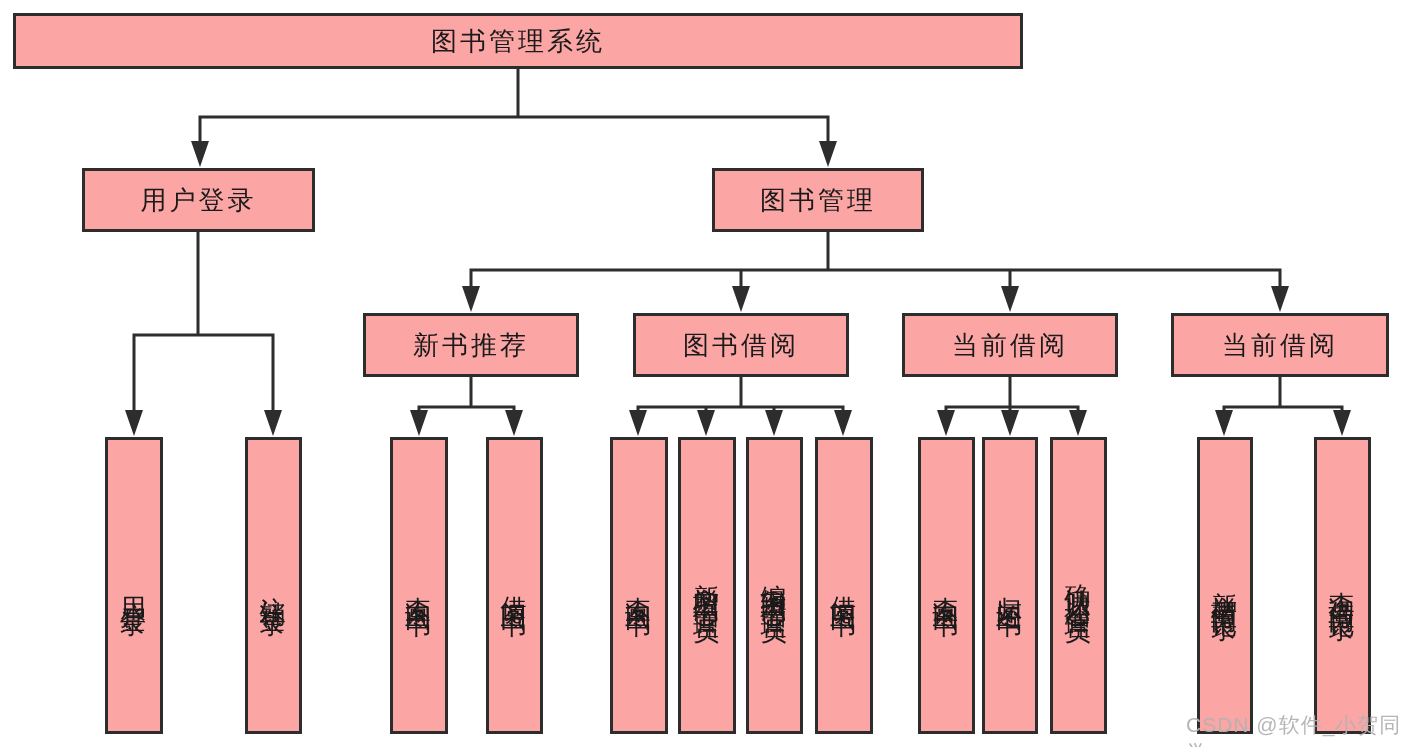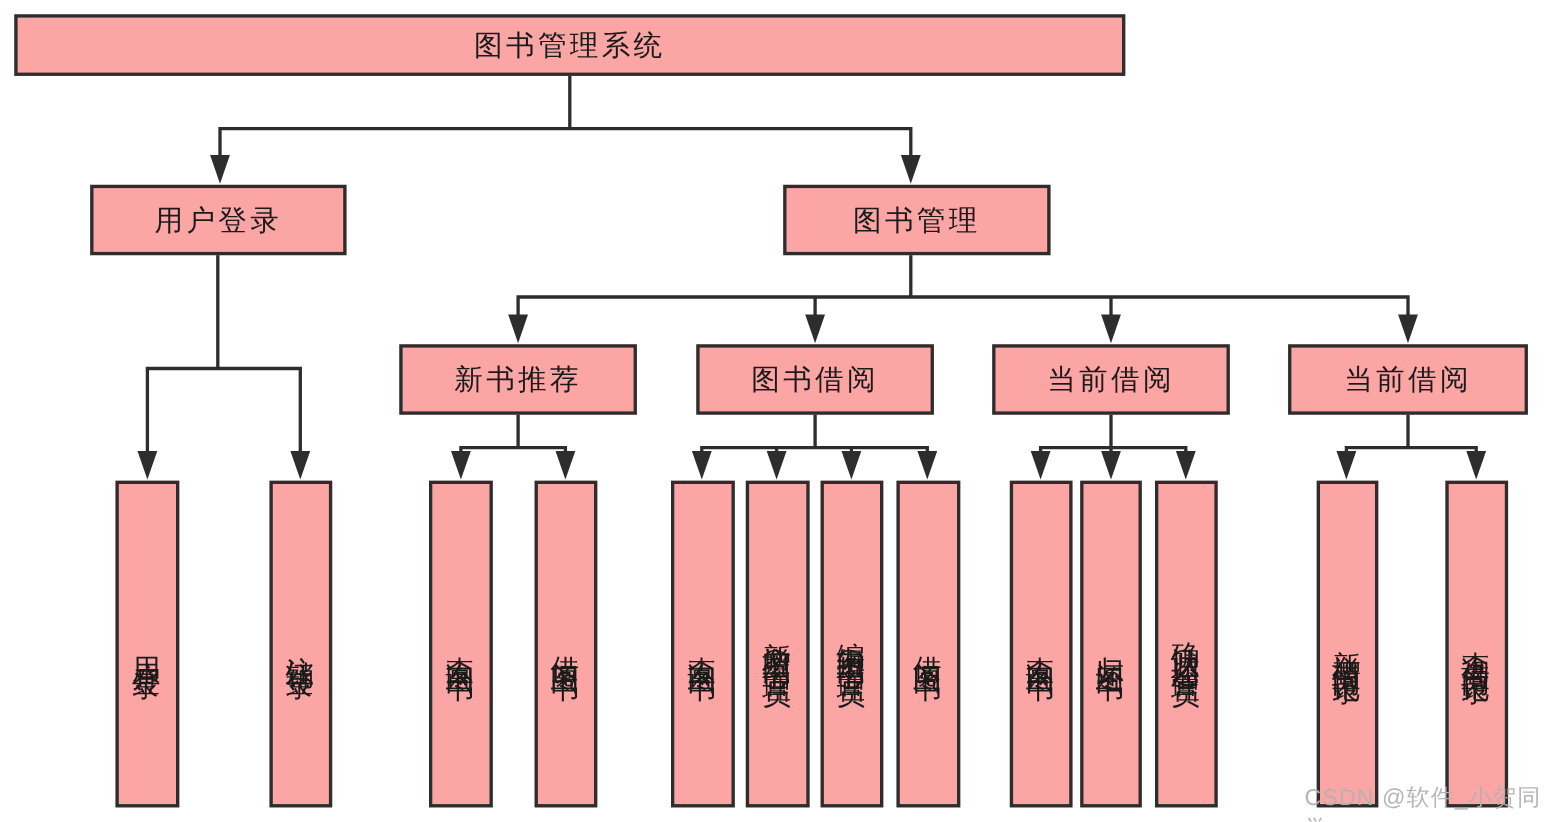--- a/index.html
+++ b/index.html
@@ -96,21 +96,21 @@
       <g>
         <path d="M1280 376 V407 M1222.5 407 H1343.5 M1224 407 V414 M1342 407 V414" fill="none" stroke="#2d2d2d" stroke-width="3"></path>
         <polygon points="1215,410 1233,410 1224,436" fill="#2d2d2d"></polygon>
         <polygon points="1333,410 1351,410 1342,436" fill="#2d2d2d"></polygon>
       </g>
     </svg>
 
   <div class="node" style="left:13px; top:13px; width:1010px; height:56px;">图书管理系统</div>
 
   <div class="node" style="left:82px; top:168px; width:233px; height:64px;">用户登录</div>
-  <div class="node" style="left:712px; top:168px; width:243px; height:64px;">图书管理</div>
+  <div class="node" style="left:712px; top:168px; width:212px; height:64px;">图书管理</div>
 
   <div class="node" style="left:363px; top:313px; width:216px; height:64px;">新书推荐</div>
   <div class="node" style="left:902px; top:313px; width:216px; height:64px;">当前借阅</div>
   <div class="node" style="left:633px; top:313px; width:216px; height:64px;">图书借阅</div>
   <div class="node" style="left:1171px; top:313px; width:218px; height:64px;">当前借阅</div>
 
   <div class="node vert" style="left:105px; top:437px; width:58px; height:297px;">用户登录</div>
   <div class="node vert" style="left:245px; top:437px; width:57px; height:297px;">注销登录</div>
 
   <div class="node vert" style="left:390px; top:437px; width:58px; height:297px;">查询图书</div>

